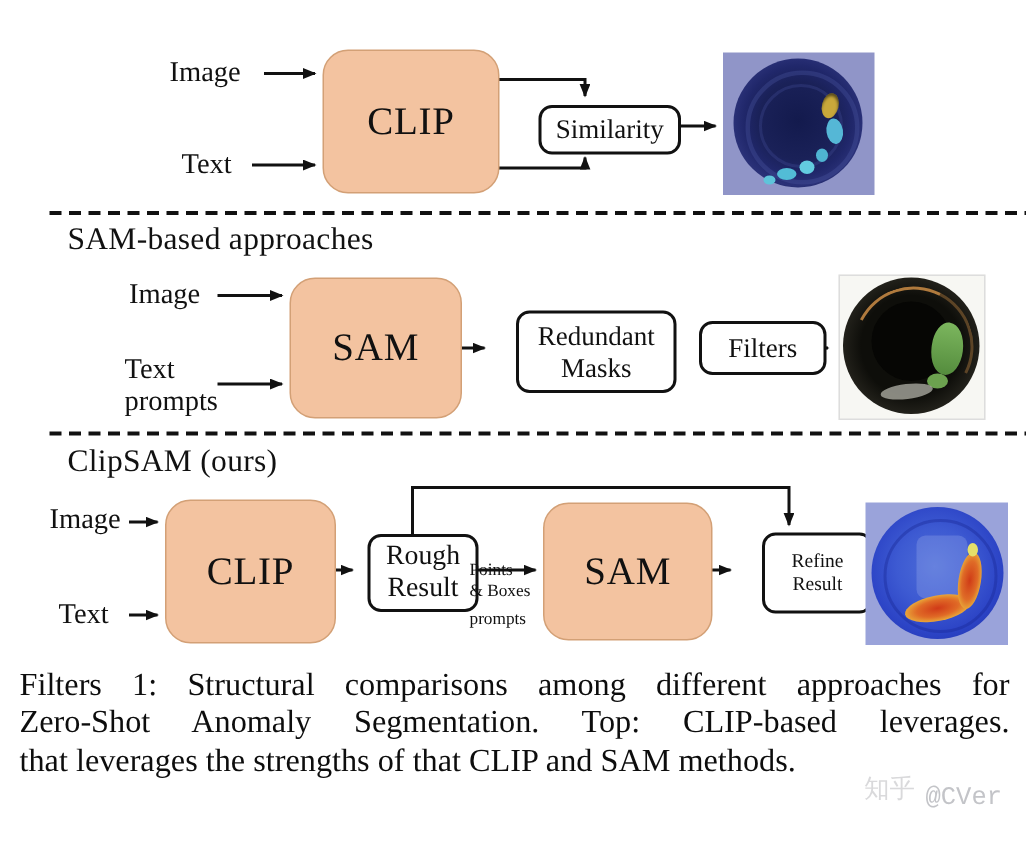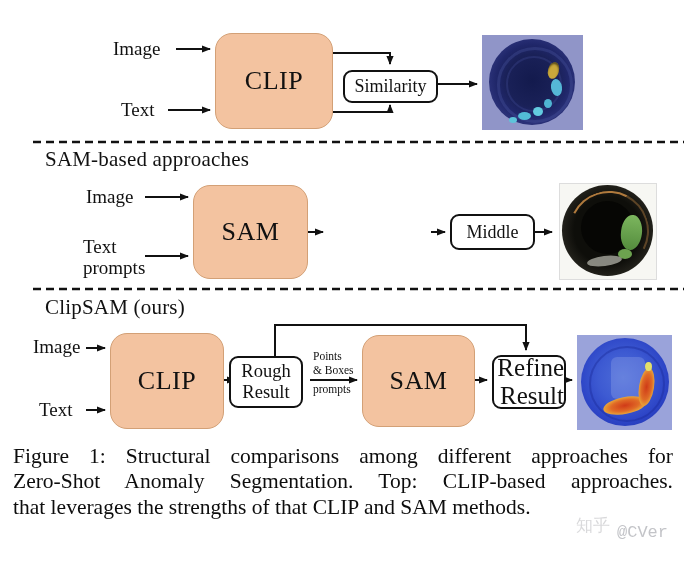--- a/index.html
+++ b/index.html
@@ -11,23 +11,23 @@
   .heading{font-size:21px;font-weight:400;letter-spacing:.2px;white-space:nowrap;}
   .io-label{font-size:19px;white-space:nowrap;line-height:21px;}
   .model-box{
     background:#f3c3a0;border:1.5px solid #d3a076;border-radius:17px;
     display:flex;align-items:center;justify-content:center;
     font-size:26px;letter-spacing:.5px;
   }
   .proc-box{
     background:#fff;border:2px solid #111;border-radius:9px;
     display:flex;flex-direction:column;align-items:center;justify-content:center;
-    text-align:center;line-height:1.12;
+    text-align:center;line-height:1.12;margin-left:16px;
   }
-  .prompt-note{font-size:11.5px;line-height:13px;white-space:nowrap;}
+  .prompt-note{font-size:11.5px;line-height:13px;white-space:nowrap;margin-top:24px;}
   svg.overlay{position:absolute;left:0;top:0;pointer-events:none;}
   .result-img{overflow:hidden;}
   .result-img *{position:absolute;}
   .caption{font-size:21.5px;line-height:25.4px;color:#0d0d0d;}
   .caption .just{text-align:justify;text-align-last:justify;}
   .wm{font-family:Liberation Mono, monospace;white-space:nowrap;}
 </style>
 </head>
 <body>
 
@@ -97,23 +97,27 @@
   <div class="abs io-label" style="left:86px;top:186px;">Image</div>
   <div class="abs io-label" style="left:83px;top:236px;">
     <div>Text</div>
     <div>prompts</div>
   </div>
 
   <div class="abs model-box" style="left:193px;top:185px;width:113px;height:92px;">
     <span>SAM</span>
   </div>
 
+  <div class="abs proc-box" style="left:328px;top:207px;width:103px;height:51px;font-size:18px;">
+    <div>Redundant</div>
+    <div>Masks</div>
+  </div>
 
   <div class="abs proc-box" style="left:450px;top:214px;width:81px;height:32px;font-size:18px;">
-    <span>Middle</span>
+    <span>Filters</span>
   </div>
 
   <div class="abs result-img" style="left:559px;top:183px;width:96px;height:95px;background:#f7f7f3;border:1px solid #ddd;">
     <div style="left:2px;top:1px;width:91px;height:91px;border-radius:50%;
          background:radial-gradient(circle at 50% 50%, #0e0e0a 52%, #1f1e18 68%, #2e2d26 84%, #3b3a32 96%);"></div>
     <div style="left:9px;top:7px;width:76px;height:76px;border-radius:50%;border:2.5px solid transparent;border-top-color:#b07a3d;border-right-color:rgba(176,122,61,0.45);transform:rotate(-18deg);"></div>
     <div style="left:21px;top:17px;width:53px;height:53px;border-radius:50%;background:#060604;"></div>
     <div style="left:61px;top:31px;width:21px;height:35px;border-radius:48% 52% 50% 50%;background:linear-gradient(#7cb65e,#548c3d);transform:rotate(7deg);"></div>
     <div style="left:58px;top:65px;width:14px;height:10px;border-radius:50%;background:#6ca24f;"></div>
     <div style="left:27px;top:72px;width:35px;height:10px;border-radius:50%;background:rgba(168,168,158,0.8);transform:rotate(-7deg);"></div>
@@ -134,39 +138,39 @@
   </div>
 
   <div class="abs prompt-note" style="left:313px;top:350px;">Points</div>
   <div class="abs prompt-note" style="left:313px;top:364px;">&amp; Boxes</div>
   <div class="abs prompt-note" style="left:313px;top:383px;">prompts</div>
 
   <div class="abs model-box" style="left:362px;top:335px;width:111px;height:90px;">
     <span>SAM</span>
   </div>
 
-  <div class="abs proc-box" style="left:492px;top:355px;width:70px;height:50px;font-size:25px;align-items:flex-end;">
+  <div class="abs proc-box" style="left:492px;top:355px;width:70px;height:50px;font-size:13px;">
     <div>Refine</div>
     <div>Result</div>
   </div>
 
   <div class="abs result-img" style="left:577px;top:335px;width:95px;height:95px;background:#9aa3da;">
     <div style="left:4px;top:3px;width:88px;height:88px;border-radius:50%;
          background:radial-gradient(circle at 48% 45%, #4d6cd8 0%, #3d5ad2 38%, #2c44c6 66%, #2337b4 84%, #2e46c8 100%);"></div>
     <div style="left:12px;top:11px;width:72px;height:72px;border-radius:50%;border:2.5px solid rgba(25,40,150,0.4);"></div>
     <div style="left:34px;top:22px;width:34px;height:42px;background:rgba(190,205,245,0.22);border-radius:6px;"></div>
     <div style="left:26px;top:62px;width:44px;height:17px;border-radius:50%;transform:rotate(-11deg);
          background:radial-gradient(ellipse at 50% 50%, #d03a18 0%, #e06a26 45%, #e9a93a 72%, #cdd64c 88%, rgba(205,214,76,0) 100%);"></div>
     <div style="left:62px;top:33px;width:15px;height:38px;border-radius:50%;transform:rotate(9deg);
          background:radial-gradient(ellipse at 50% 50%, #cf3b17 0%, #df6b27 48%, #e8a93a 74%, #cdd64c 90%, rgba(205,214,76,0) 100%);"></div>
     <div style="left:68px;top:27px;width:7px;height:9px;border-radius:50%;background:#e4e06a;"></div>
   </div>
 
   <div class="abs caption" style="left:13px;top:444px;width:660px;">
-    <div class="just">Figure 1: Structural comparisons among different approaches for</div>
-    <div class="just">Zero-Shot Anomaly Segmentation. Top: CLIP-based approaches.</div>
+    <div class="just">Filters 1: Structural comparisons among different approaches for</div>
+    <div class="just">Zero-Shot Anomaly Segmentation. Top: CLIP-based leverages.</div>
     <div>that leverages the strengths of that CLIP and SAM methods.</div>
   </div>
 
   <div class="abs wm" style="left:576px;top:514px;font-size:17px;color:rgba(185,185,190,0.55);">知乎</div>
   <div class="abs wm" style="left:617px;top:523px;font-size:17px;color:#c3c4c8;">@CVer</div>
 
 </div>
 
 </body></html>

